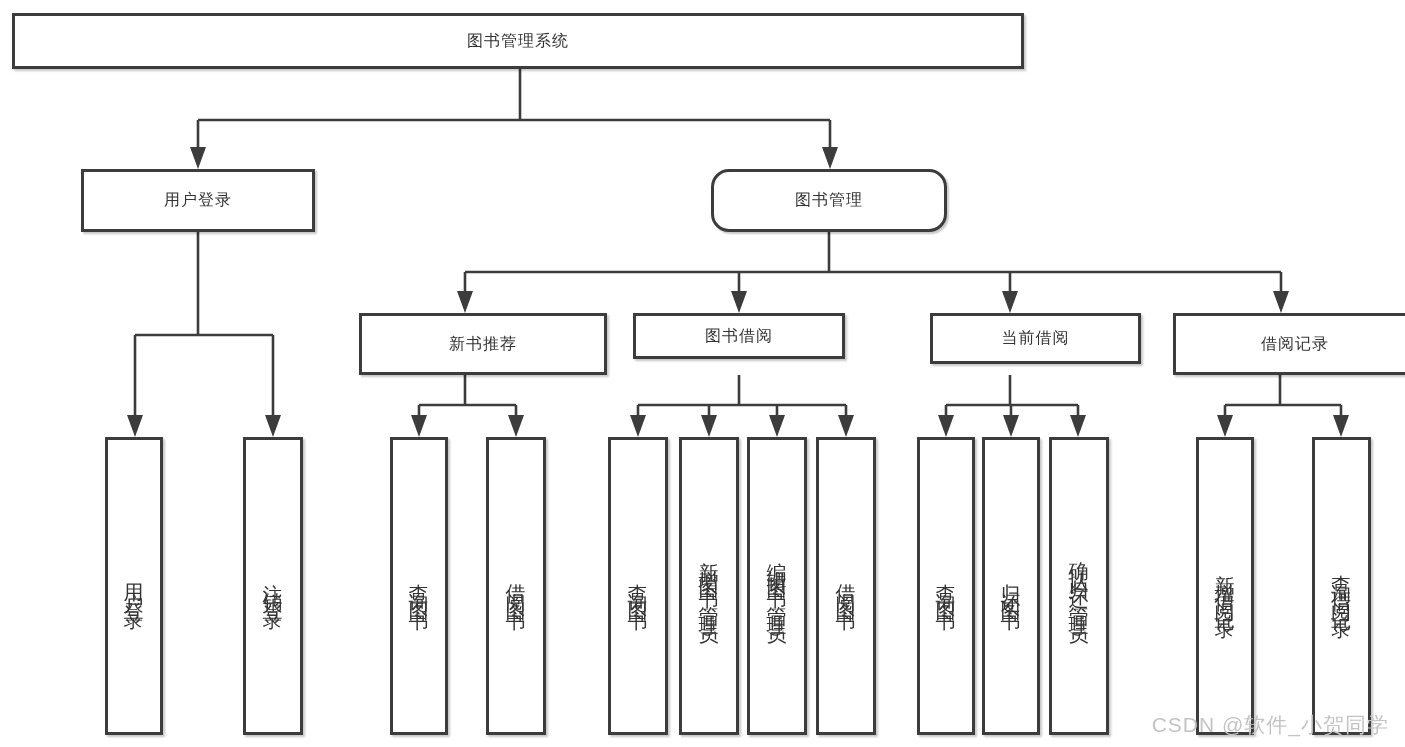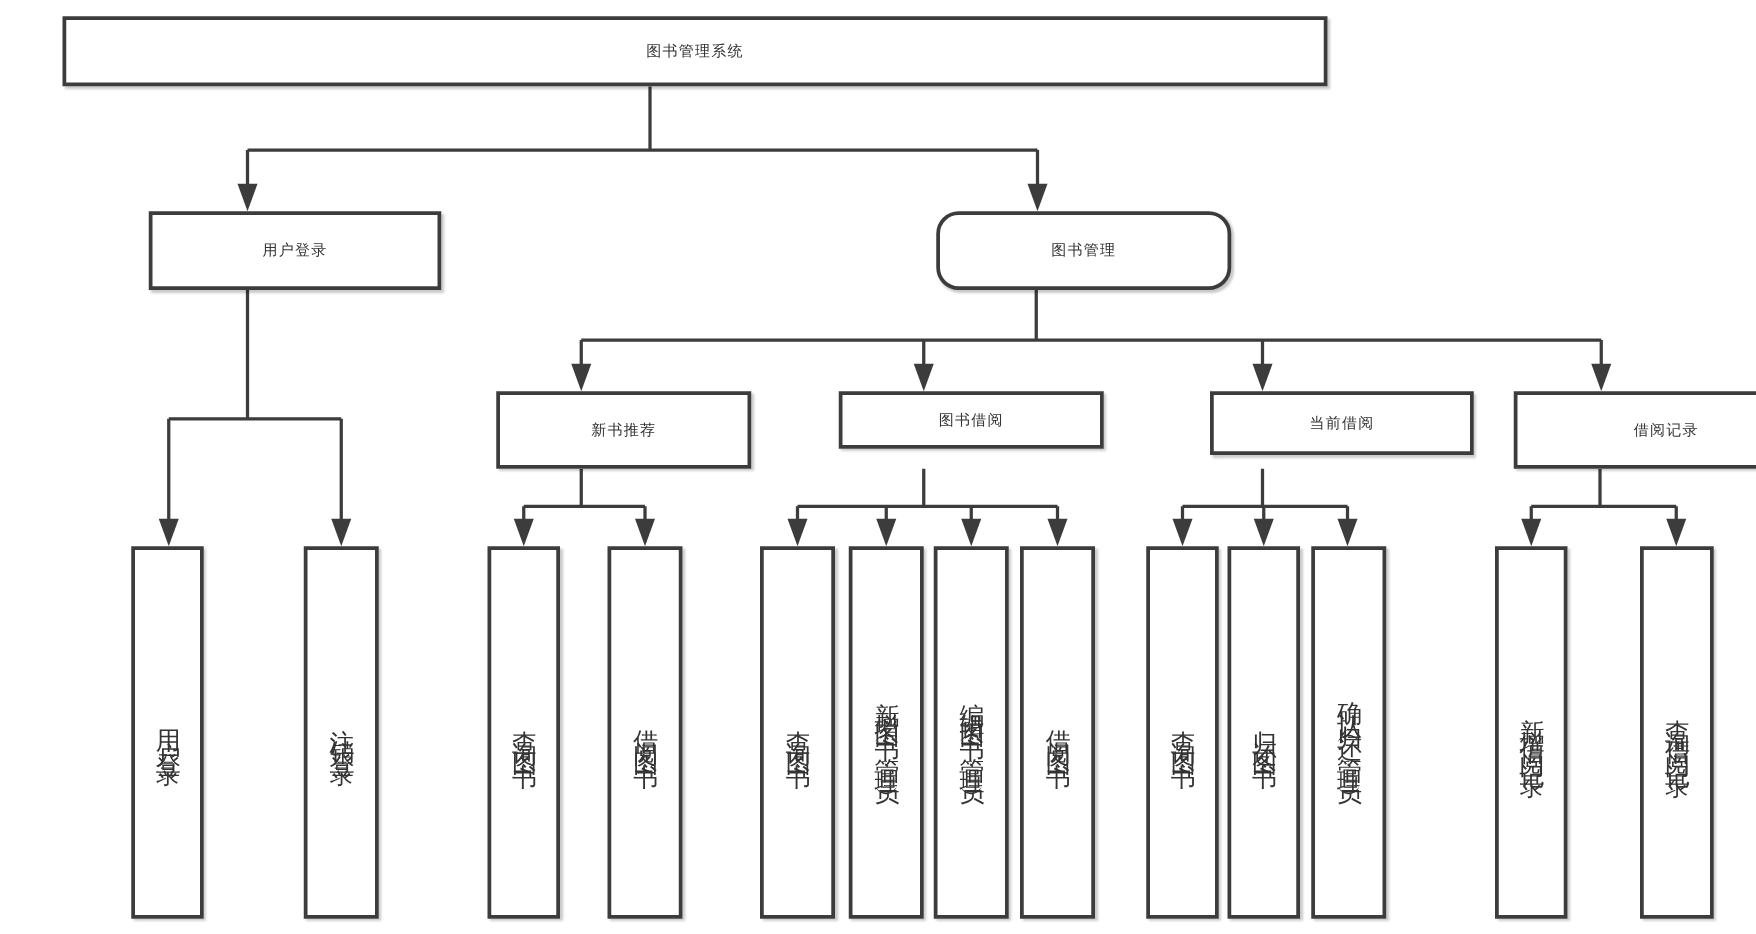--- a/index.html
+++ b/index.html
@@ -7,21 +7,21 @@
     position:relative; width:1405px; height:747px; background:#ffffff;
     font-family:"Liberation Sans", sans-serif; overflow:hidden;
   }
   .connectors { position:absolute; left:0; top:0; width:1405px; height:747px; }
   .node {
     position:absolute; box-sizing:border-box;
     border:3px solid #3c3c3c; background:#ffffff; color:#333333;
     display:flex; align-items:center; justify-content:center;
     box-shadow:2px 2px 2px rgba(0,0,0,0.22);
   }
-  .hnode { font-size:12px; letter-spacing:1px;margin-left:38px; }
+  .hnode { font-size:16px; letter-spacing:1px; }
   .leaf .vlabel {
     writing-mode:vertical-rl; text-orientation:mixed;
     font-size:20px; line-height:1; letter-spacing:9px;
     text-indent:9px; margin-top:-9px;
   }
   .watermark {
     position:absolute; right:16px; bottom:8px; z-index:6;
     font-size:21px; color:#c4c4c4; letter-spacing:1px; white-space:nowrap;
   }
 </style>
@@ -72,21 +72,21 @@
     <span>图书管理系统</span>
   </div>
 
   <div class="node hnode" style="left:81px; top:169px; width:234px; height:63px;">
     <span>用户登录</span>
   </div>
   <div class="node hnode" style="left:711px; top:169px; width:236px; height:63px;border-radius:18px;">
     <span>图书管理</span>
   </div>
 
-  <div class="node hnode" style="left:359px; top:313px; width:204px; height:62px;">
+  <div class="node hnode" style="left:359px; top:313px; width:248px; height:62px;">
     <span>新书推荐</span>
   </div>
   <div class="node hnode" style="left:633px; top:313px; width:212px; height:46px;">
     <span>图书借阅</span>
   </div>
   <div class="node hnode" style="left:930px; top:313px; width:211px; height:51px;">
     <span>当前借阅</span>
   </div>
   <div class="node hnode" style="left:1173px; top:313px; width:244px; height:62px;">
     <span>借阅记录</span>
@@ -129,13 +129,14 @@
     <span class="vlabel">确认归还（管理员）</span>
   </div>
 
   <div class="node leaf" style="left:1196px; top:437px; width:58px; height:298px;">
     <span class="vlabel">新增借阅记录</span>
   </div>
   <div class="node leaf" style="left:1312px; top:437px; width:59px; height:298px;">
     <span class="vlabel">查询借阅记录</span>
   </div>
 
+  <div class="watermark">CSDN @软件_小贺同学</div>
 </div>
 
 </body></html>

